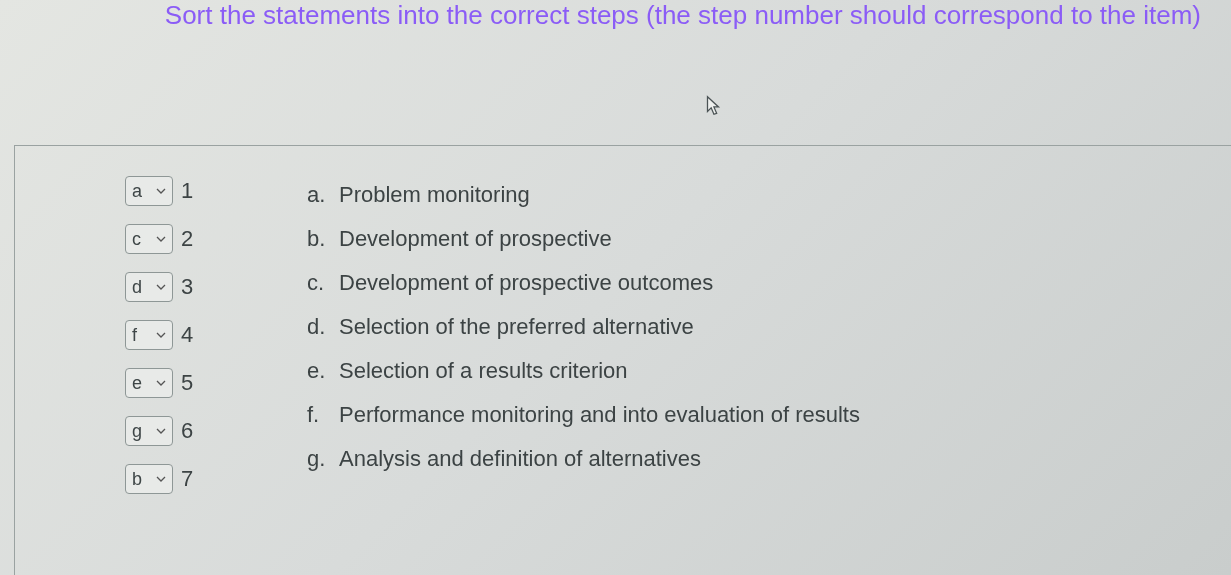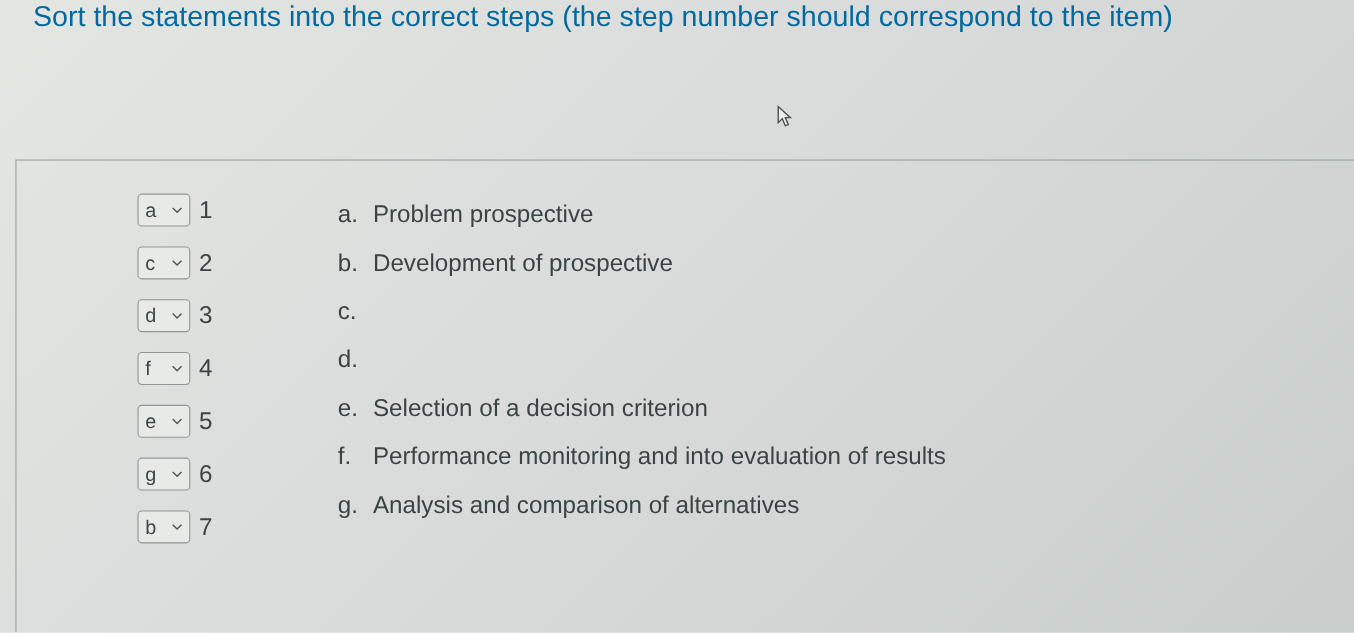--- a/index.html
+++ b/index.html
@@ -18,21 +18,22 @@
     height: 100%;
     box-sizing: border-box;
   }
   .question-title {
     position: absolute;
     top: 0px;
     left: 30px;
     right: 30px;
     font-size: 26px;
     font-weight: 400;
-    color: #0369a1;
+    color: #8b5cf6;
+    text-align: right;
   }
   .cursor-icon {
     position: absolute;
     top: 95px;
     left: 705px;
     width: 18px;
     height: 24px;
     color: #4b5355;
   }
   .panel {
@@ -206,42 +207,44 @@
             </span>
           </div>
           <span class="step-num">7</span>
         </div>
 
       </div>
 
       <div class="options-col">
         <div class="option-line">
           <span class="option-letter">a.</span>
-          <span>Problem prospective</span>
+          <span>Problem monitoring</span>
         </div>
         <div class="option-line">
           <span class="option-letter">b.</span>
           <span>Development of prospective</span>
         </div>
         <div class="option-line">
           <span class="option-letter">c.</span>
+          <span>Development of prospective outcomes</span>
         </div>
         <div class="option-line">
           <span class="option-letter">d.</span>
+          <span>Selection of the preferred alternative</span>
         </div>
         <div class="option-line">
           <span class="option-letter">e.</span>
-          <span>Selection of a decision criterion</span>
+          <span>Selection of a results criterion</span>
         </div>
         <div class="option-line">
           <span class="option-letter">f.</span>
           <span>Performance monitoring and into evaluation of results</span>
         </div>
         <div class="option-line">
           <span class="option-letter">g.</span>
-          <span>Analysis and comparison of alternatives</span>
+          <span>Analysis and definition of alternatives</span>
         </div>
       </div>
 
     </div>
   </div>
 
 </div>
 
 </body></html>

